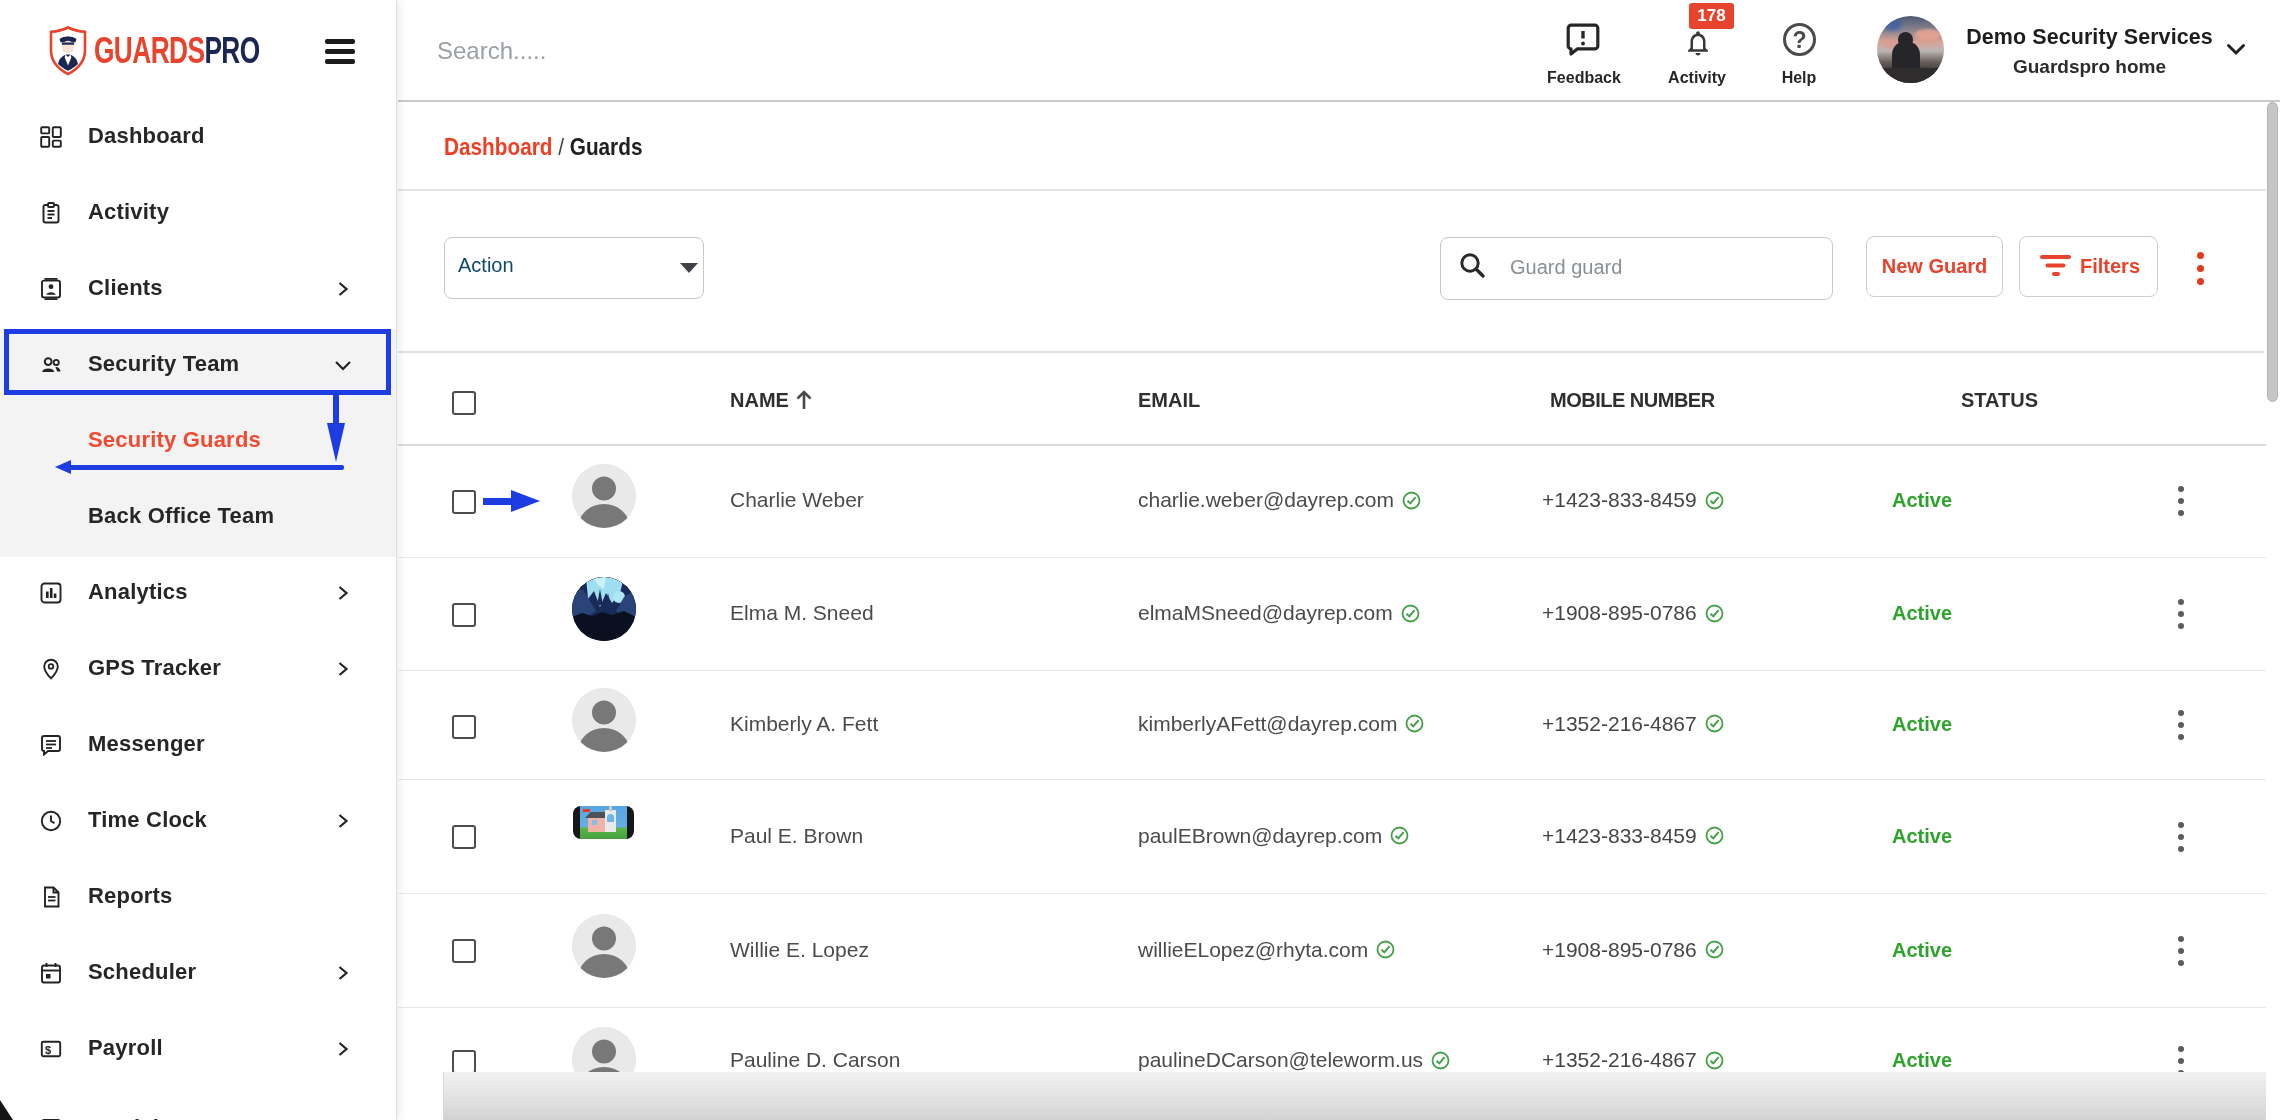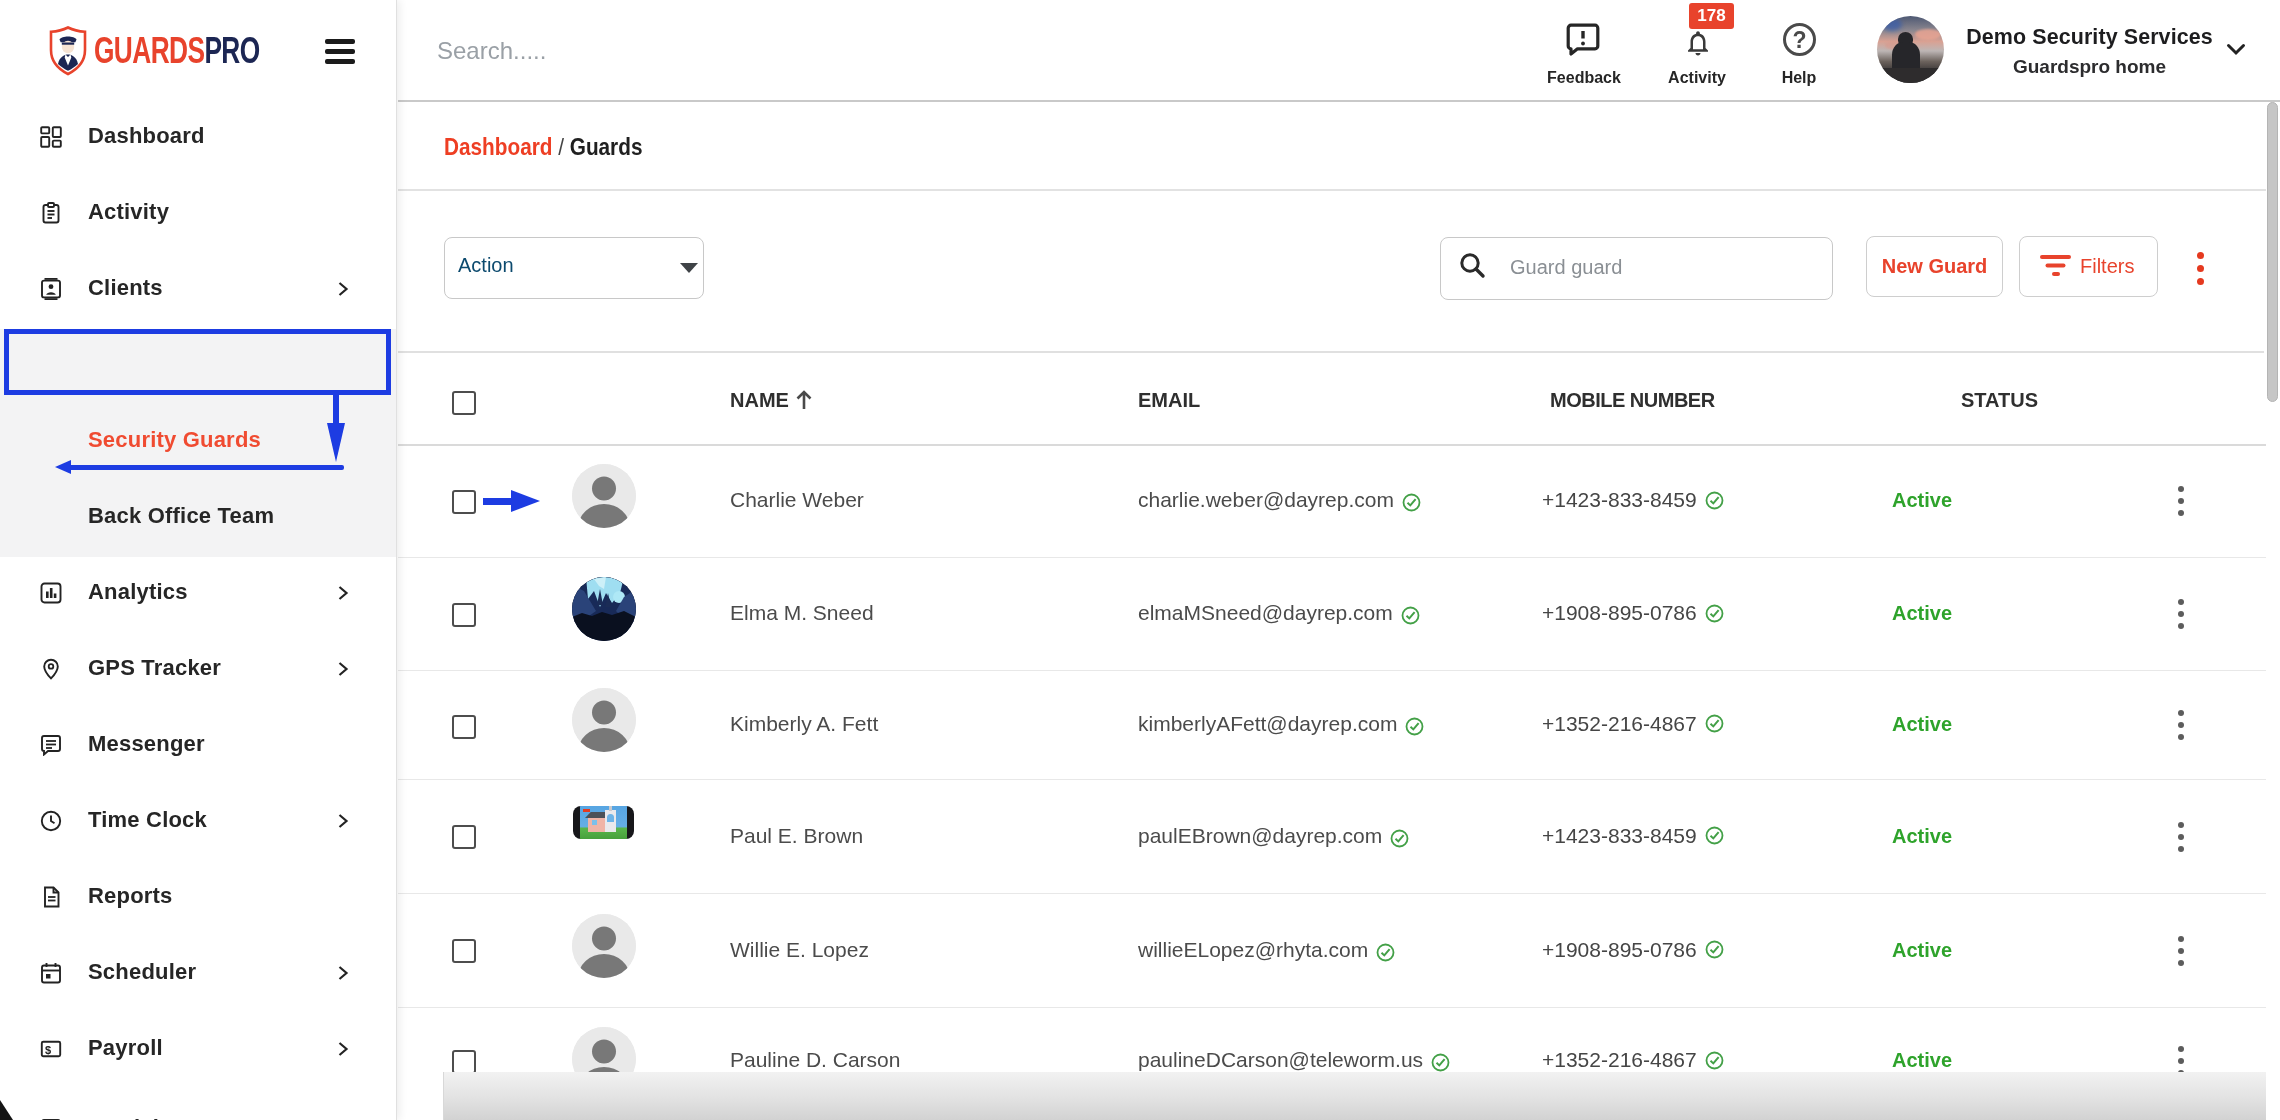--- a/index.html
+++ b/index.html
@@ -13,21 +13,21 @@
   .navitem { position:absolute; left:0; width:397px; height:76px; }
   .navitem .nicon { position:absolute; left:40px; top:50%; margin-top:-11px; width:22px; height:22px; }
   .navitem .ntext { position:absolute; left:88px; top:50%; margin-top:-14px; font-size:22px;
     font-weight:600; color:#262626; letter-spacing:.2px; white-space:nowrap; }
   .navitem .nchev { position:absolute; left:337px; top:50%; margin-top:-8px; }
   
   .hline { position:absolute; background:#e6e6e6; height:1px; }
   .cb { position:absolute; width:24px; height:24px; border:2.5px solid #4d4d4d; border-radius:3px; background:#fff; }
   .row { position:absolute; left:398px; width:1882px; height:113px; }
   .rname { position:absolute; left:332px; top:50%; margin-top:-13px; font-size:21px; color:#4b4b4b; white-space:nowrap; }
-  .remail { position:absolute; left:740px; top:50%; margin-top:-13px; font-size:21px; color:#4b4b4b; white-space:nowrap; display:flex; align-items:flex-end; }
+  .remail { position:absolute; left:740px; top:50%; margin-top:-13px; font-size:21px; color:#4b4b4b; white-space:nowrap; display:flex; align-items:center; }
   .rphone { position:absolute; left:1144px; top:50%; margin-top:-13px; font-size:21px; color:#454545; white-space:nowrap; display:flex; align-items:center; }
   .remail svg, .rphone svg { margin-left:8px; }
   .ractive { position:absolute; left:1494px; width:166px; top:50%; margin-top:-12px; text-align:left;
     font-size:20px; font-weight:700; color:#2ea32b; }
   .rdots { position:absolute; left:1780px; top:50%; margin-top:-15px; }
   .rdots i { display:block; width:6px; height:6px; border-radius:50%; background:#5c5c5c; margin:0 0 6px 0; }
   .avatar { position:absolute; left:174px; top:50%; margin-top:-37px; width:64px; height:64px; border-radius:50%;
     background:#e9e9e9; overflow:hidden; }
   .thead { font-weight:700; font-size:20px; color:#2f2f2f; letter-spacing:0; white-space:nowrap; }
   .iconlabel { position:absolute; width:90px; text-align:center; font-size:16px; font-weight:600; color:#262626; }
@@ -89,21 +89,21 @@
 
   <div class="abs" style="left:1866px;top:236px;width:137px;height:61px;border:1.5px solid #cecece;border-radius:8px;
        text-align:center;line-height:58px;font-size:20px;font-weight:700;color:#e8432c;">New Guard</div>
 
   <div class="abs" style="left:2019px;top:236px;width:139px;height:61px;border:1.5px solid #cecece;border-radius:8px;"></div>
   <svg class="abs" style="left:2039px;top:254px;" width="34" height="26" viewBox="0 0 34 26">
     <rect x="1" y="1" width="31" height="4" rx="2" fill="#e8432c"></rect>
     <rect x="6.5" y="9.5" width="20" height="4" rx="2" fill="#e8432c"></rect>
     <rect x="13" y="18" width="8" height="4" rx="2" fill="#e8432c"></rect>
   </svg>
-  <div class="abs" style="left:2080px;top:255px;font-size:20px;font-weight:400;color:#e8432c;">Filters</div>
+  <div class="abs" style="left:2080px;top:255px;font-size:20px;font-weight:700;color:#e8432c;">Filters</div>
 
   <div class="abs" style="left:2197px;top:252px;width:7px;height:7px;border-radius:50%;background:#e5391f;"></div>
   <div class="abs" style="left:2197px;top:265px;width:7px;height:7px;border-radius:50%;background:#e5391f;"></div>
   <div class="abs" style="left:2197px;top:278px;width:7px;height:7px;border-radius:50%;background:#e5391f;"></div>
 
   <div class="hline" style="left:398px;top:351px;width:1866px;height:1.5px;background:#e0e0e0;"></div>
 
   <div class="cb" style="left:452px;top:391px;"></div>
   <div class="thead abs" style="left:730px;top:389px;">NAME</div>
   <svg class="abs" style="left:794px;top:389px;" width="20" height="22" viewBox="0 0 20 22">
@@ -370,20 +370,32 @@
         <circle cx="11" cy="8.7" r="2.4" fill="#232323"></circle>
         <path d="M6.2 16.8 c.8 -3.4 8.8 -3.4 9.6 0 Z" fill="#232323"></path>
         <line x1="4.5" y1="0.9" x2="17.5" y2="0.9" stroke="#232323" stroke-width="1.9"></line>
         <line x1="4.5" y1="21.1" x2="17.5" y2="21.1" stroke="#232323" stroke-width="1.9"></line>
         </svg>
       <div class="ntext">Clients</div>
       <svg class="nchev" width="12" height="16" viewBox="0 0 12 16">
           <path d="M2.5 2 L9.5 8 L2.5 14" fill="none" stroke="#232323" stroke-width="2.2"></path>
         </svg>
     </div>
+    <div class="navitem" style="top:327px;">
+      <svg class="nicon" viewBox="0 0 22 22">
+        <circle cx="8.2" cy="7.6" r="3.4" fill="none" stroke="#232323" stroke-width="2"></circle>
+        <path d="M2 18 c.9 -4.6 11.5 -4.6 12.4 0 Z" fill="#232323"></path>
+        <circle cx="16.2" cy="8.4" r="2.6" fill="none" stroke="#232323" stroke-width="1.8"></circle>
+        <path d="M15.4 13 c2.8 -.3 4.8 1.5 5.2 4.6 l-3.4 0" fill="#232323"></path>
+      </svg>
+      <div class="ntext">Security Team</div>
+      <svg class="nchev" style="left:334px;margin-top:-5px;" width="18" height="12" viewBox="0 0 18 12">
+          <path d="M2 2 L9 9 L16 2" fill="none" stroke="#232323" stroke-width="2.2"></path>
+        </svg>
+    </div>
     <div class="navitem" style="top:403px;">
       <div class="ntext" style="color:#f04b31;">Security Guards</div>
     </div>
     <div class="navitem" style="top:479px;">
       <div class="ntext">Back Office Team</div>
     </div>
     <div class="navitem" style="top:555px;">
       <svg class="nicon" viewBox="0 0 22 22">
           <rect x="1.5" y="1.5" width="19" height="19" rx="3" fill="none" stroke="#232323" stroke-width="1.9"></rect>
         <rect x="6" y="9.5" width="2.6" height="6.5" fill="#232323"></rect>

